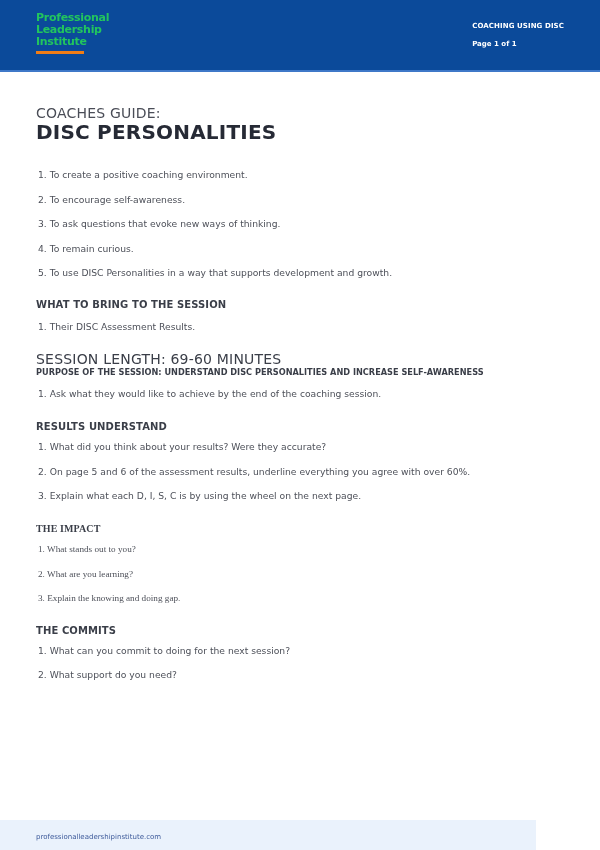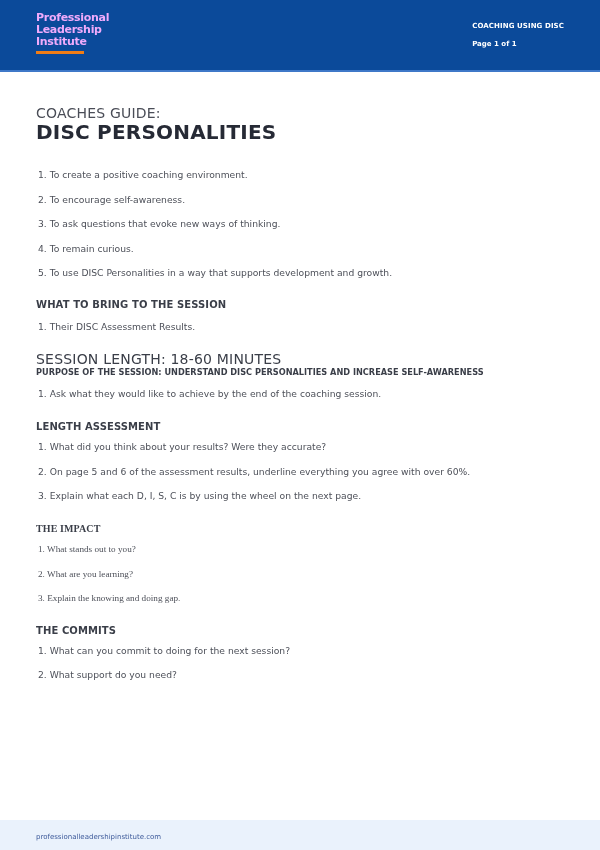--- a/index.html
+++ b/index.html
@@ -4,40 +4,40 @@
 <style>
   * { margin: 0; padding: 0; box-sizing: border-box; }
   html, body { width: 600px; height: 850px; background: #ffffff; overflow: hidden; }
   body { font-family: "DejaVu Sans", sans-serif; color: #3b3f4a; position: relative; }
 
   .header {
     position: absolute; left: 0; top: 0; width: 600px; height: 72px;
     background: #0b4a9a;
     border-bottom: 2px solid #3f78c8;
   }
-  .logo { position: absolute; left: 36px; top: 12px; color: #f0abfc; }
+  .logo { position: absolute; left: 36px; top: 12px; color: #22c55e; }
   .logo-line { font-family: "DejaVu Sans", sans-serif; font-weight: bold; font-size: 11px; line-height: 12px; letter-spacing: -0.3px; display: block; }
   .logo-bar { width: 48px; height: 3px; background: #f07d16; margin-top: 3px; }
   .header-right { position: absolute; right: 36px; top: 22px; color: #ffffff; }
   .header-title { font-size: 7px; font-weight: bold; letter-spacing: 0.1px; display: block; }
   .header-page { font-size: 7px; font-weight: bold; display: block; margin-top: 10px; }
 
   .content { position: absolute; left: 36px; top: 104px; width: 540px; }
   .title-light { font-size: 14px; font-weight: normal; color: #4a4d57; letter-spacing: 0.2px; line-height: 19px; display: block; }
   .title-bold { font-size: 20px; font-weight: bold; color: #262a35; letter-spacing: 0.2px; line-height: 19px; display: block; }
 
   .section-h { font-size: 10px; font-weight: bold; color: #3a3e48; letter-spacing: 0.1px; display: block; }
   ol.list { list-style: none; }
   ol.list li { font-size: 9.2px; color: #4d5059; padding-left: 2px; height: 24.6px; line-height: 14px; }
 
   .session-len { font-size: 14px; font-weight: normal; color: #3a3e48; letter-spacing: 0.2px; display: block; line-height: 16px; }
   .purpose { font-size: 8.2px; font-weight: bold; color: #3a3e48; display: block; letter-spacing: 0px; }
 
   .footer {
-    position: absolute; left: 0; top: 820px; width: 600px; height: 30px;
+    position: absolute; left: 0; top: 820px; width: 536px; height: 30px;
     background: #eaf2fc;
   }
   .footer-link { position: absolute; left: 36px; top: 13px; font-size: 7px; color: #3d5a9a; text-decoration: none; }
 </style>
 </head>
 <body>
 
 <div class="header">
   <div class="logo">
     <span class="logo-line">Professional</span>
@@ -68,32 +68,32 @@
   </div>
 
   <div style="margin-top:8px;">
     <span class="section-h">WHAT TO BRING TO THE SESSION</span>
     <ol class="list" style="margin-top:10px;">
       <li>1. Their DISC Assessment Results.</li>
     </ol>
   </div>
 
   <div style="margin-top:6px;">
-    <span class="session-len">SESSION LENGTH: 18-60 MINUTES</span>
+    <span class="session-len">SESSION LENGTH: 69-60 MINUTES</span>
     <span class="purpose">PURPOSE OF THE SESSION: UNDERSTAND DISC PERSONALITIES AND INCREASE SELF-AWARENESS</span>
   </div>
 
   <div style="margin-top:10px;">
     <ol class="list" style="margin-top:10px;">
       <li>1. Ask what they would like to achieve by the end of the coaching session.</li>
     </ol>
   </div>
 
   <div style="margin-top:10px;">
-    <span class="section-h">LENGTH ASSESSMENT</span>
+    <span class="section-h">RESULTS UNDERSTAND</span>
     <ol class="list" style="margin-top:8px;">
       <li>1. What did you think about your results? Were they accurate?</li>
       <li>2. On page 5 and 6 of the assessment results, underline everything you agree with over 60%.</li>
       <li>3. Explain what each D, I, S, C is by using the wheel on the next page.</li>
     </ol>
   </div>
 
   <div style="margin-top:9px;font-family:Liberation Serif, serif;">
     <span class="section-h">THE IMPACT</span>
     <ol class="list" style="margin-top:8px;">

